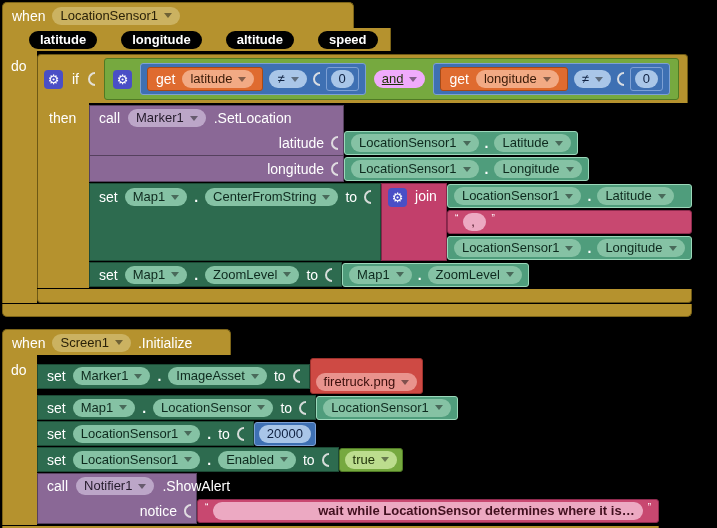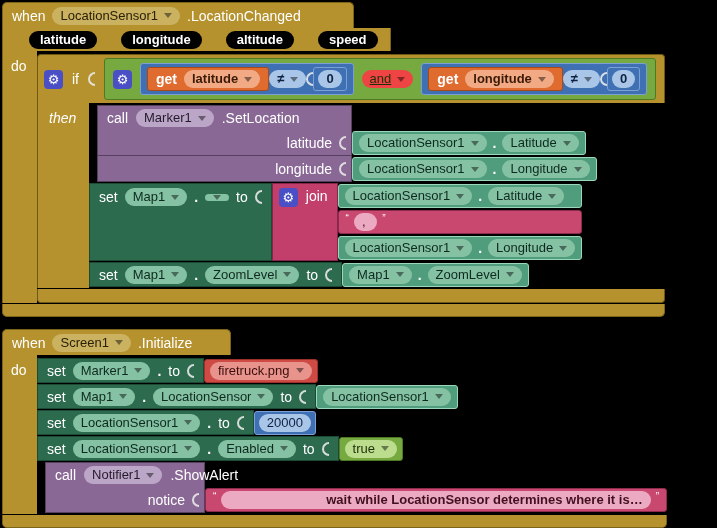--- a/index.html
+++ b/index.html
@@ -22,48 +22,48 @@
   .content-col{display:flex;flex-direction:column;align-items:flex-start;padding-top:3px;}
   .ev-bottom{align-self:stretch;height:12px;background:#B5922E;border:1px solid #7c6418;border-top:none;
              border-radius:0 0 5px 5px;margin-top:1px;}
 
   
   .ifblk{display:flex;flex-direction:column;align-items:flex-start;}
   .if-hdr{display:flex;align-items:center;gap:9px;padding:3px 8px 3px 6px;background:#B5922E;
           border:1px solid #6d5814;border-bottom:none;border-radius:4px 4px 0 0;color:#fff;}
   .then-row{display:flex;align-items:stretch;}
   .then-label{width:52px;box-sizing:border-box;background:#B5922E;border-left:1px solid #6d5814;
-              color:#fff;padding:7px 0 0 11px;font-style:italic;}
+              color:#fff;padding:7px 0 0 11px;}
   .then-col{display:flex;flex-direction:column;align-items:flex-start;padding-top:2px;}
   .if-bottom{align-self:stretch;height:13px;background:#B5922E;border:1px solid #6d5814;border-top:none;
              border-radius:0 0 4px 4px;margin-top:1px;}
 
   
   .field{display:inline-flex;align-items:center;gap:6px;border-radius:10px;padding:1px 8px;font-size:13px;line-height:16px;justify-content:flex-end;}
   .gold-field{background:#CBB261;color:#2a2108;}
   .g-field{background:#85C2A4;color:#0e2a1e;}
   .p-field{background:#BCA6C8;color:#241b2b;}
   .o-field{background:#F2AA84;color:#3a1a07;}
   .b-field{background:#A9C6E8;color:#0f2140;}
-  .l-field{background:#ef4444;color:#1e3007;text-decoration:underline;}
+  .l-field{background:#f0abfc;color:#1e3007;text-decoration:underline;}
   .lt-field{background:#BCDD8E;color:#1e3007;}
-  .r-field{background:#E9938D;color:#3a0e0b;}
+  .r-field{background:#E9938D;color:#3a0e0b;margin-top:12px;}
   .t-field{background:#ECA9C2;color:#41101f;white-space:pre;border-radius:9px;}
   .arr{width:0;height:0;border-left:4px solid transparent;border-right:4px solid transparent;
        border-top:5px solid rgba(0,0,0,0.45);}
   .dot{color:#fff;font-weight:bold;}
   .sock{width:7px;height:14px;border:2px solid #e9e9e9;border-right:none;border-radius:8px 0 0 8px;box-sizing:border-box;opacity:.9;}
   .gear{width:19px;height:19px;border-radius:4px;background:#4A4FC6;color:#fff;display:flex;
         align-items:center;justify-content:center;font-size:13px;flex:0 0 auto;}
 
   
   .logic{background:#76A93F;border:1px solid #4f7a24;display:flex;align-items:center;gap:8px;
          padding:4px 8px;border-radius:3px;color:#fff;}
-  .math{background:#3E70B3;border:1px solid #7da0d4;display:flex;align-items:center;
-        padding:3px 6px;border-radius:3px;color:#fff;font-weight:bold;}
+  .math{background:#3E70B3;border:1px solid #7da0d4;display:flex;align-items:center;gap:6px;
+        padding:3px 6px;border-radius:3px;color:#fff;}
   .mathnum{background:#3E70B3;border:1px solid #7da0d4;padding:2px 4px;border-radius:3px;}
   .getvar{background:#DF6B2F;border:1px solid #a74a17;display:flex;align-items:center;gap:7px;
           padding:2px 8px;border-radius:3px;color:#fff;}
   .getter{background:#4F9D7C;border:1px solid #9bd8ba;display:flex;align-items:center;gap:6px;
           padding:0 6px;height:24px;box-sizing:border-box;color:#fff;border-radius:3px;}
   .asset{background:#CE4A44;border:1px solid #9c312c;display:inline-flex;align-items:center;
          padding:2px 5px;border-radius:3px;}
   .logicval{background:#76A93F;border:1px solid #4f7a24;display:inline-flex;align-items:center;
             padding:2px 5px;border-radius:3px;}
   .txt{background:#C84870;border:1px solid #8e2a4e;display:inline-flex;align-items:center;gap:5px;
@@ -73,21 +73,21 @@
   
   .stmt-row{display:flex;align-items:center;margin-bottom:1px;}
   .stmt{background:#2D6B4F;border:1px solid #1c4a35;display:flex;align-items:center;gap:7px;
         padding:0 9px;height:25px;box-sizing:border-box;color:#fff;}
   .vrow{display:flex;align-items:stretch;margin-bottom:1px;}
   .cfs-left{background:#2D6B4F;border:1px solid #1c4a35;padding:0 9px;display:flex;
             flex-direction:column;align-items:flex-start;}
   .row-inner{height:26px;display:flex;align-items:center;gap:7px;color:#fff;}
 
   
-  .callblk{display:flex;flex-direction:column;align-items:flex-start;margin-bottom:1px;padding-left:8px;}
+  .callblk{display:flex;flex-direction:column;align-items:flex-start;margin-bottom:1px;}
   .purple{background:#8A6896;border:1px solid #55405e;}
   .cb-head{display:flex;align-items:center;gap:8px;height:25px;padding:0 9px;color:#fff;box-sizing:border-box;border-bottom:none;}
   .cb-argrow{display:flex;align-items:center;}
   .cb-cell{display:flex;align-items:center;justify-content:flex-end;gap:7px;color:#fff;
            box-sizing:border-box;padding:0 5px 0 0;height:26px;border-top:none;}
   .w255{width:255px;} .w160{width:160px;}
 
   
   .join{display:flex;align-items:stretch;}
   .join-left{background:#C23F6B;border:1px solid #85264a;display:flex;align-items:flex-start;gap:8px;
@@ -101,21 +101,20 @@
 
 <div class="canvas">
 
   <div class="stack" id="stack1">
     <div class="gold hdr">
       <span>when</span>
       <span class="field gold-field">
         <span>LocationSensor1</span>
         <i class="arr"></i>
       </span>
-      <span>.LocationChanged</span>
     </div>
     <div class="gold params">
       <span class="pill">latitude</span>
       <span class="pill">longitude</span>
       <span class="pill">altitude</span>
       <span class="pill">speed</span>
     </div>
 
     <div class="body-row">
       <div class="gold body-label">
@@ -226,20 +225,21 @@
               <div class="vrow">
                 <div class="cfs-left">
                   <div class="row-inner">
                     <span>set</span>
                     <span class="field g-field">
                       <span>Map1</span>
                       <i class="arr"></i>
                     </span>
                     <span class="dot">.</span>
                     <span class="field g-field">
+                      <span>CenterFromString</span>
                       <i class="arr"></i>
                     </span>
                     <span>to</span>
                     <span class="sock"></span>
                   </div>
                 </div>
                 <div class="join">
                   <div class="join-left">
                     <span class="gear">⚙</span>
                     <span>join</span>
@@ -331,20 +331,24 @@
       <div class="content-col">
 
         <div class="stmt-row">
           <div class="stmt">
             <span>set</span>
             <span class="field g-field">
               <span>Marker1</span>
               <i class="arr"></i>
             </span>
             <span class="dot">.</span>
+            <span class="field g-field">
+              <span>ImageAsset</span>
+              <i class="arr"></i>
+            </span>
             <span>to</span>
             <span class="sock"></span>
           </div>
           <div class="asset">
             <span class="field r-field">
               <span>firetruck.png</span>
               <i class="arr"></i>
             </span>
           </div>
         </div>

